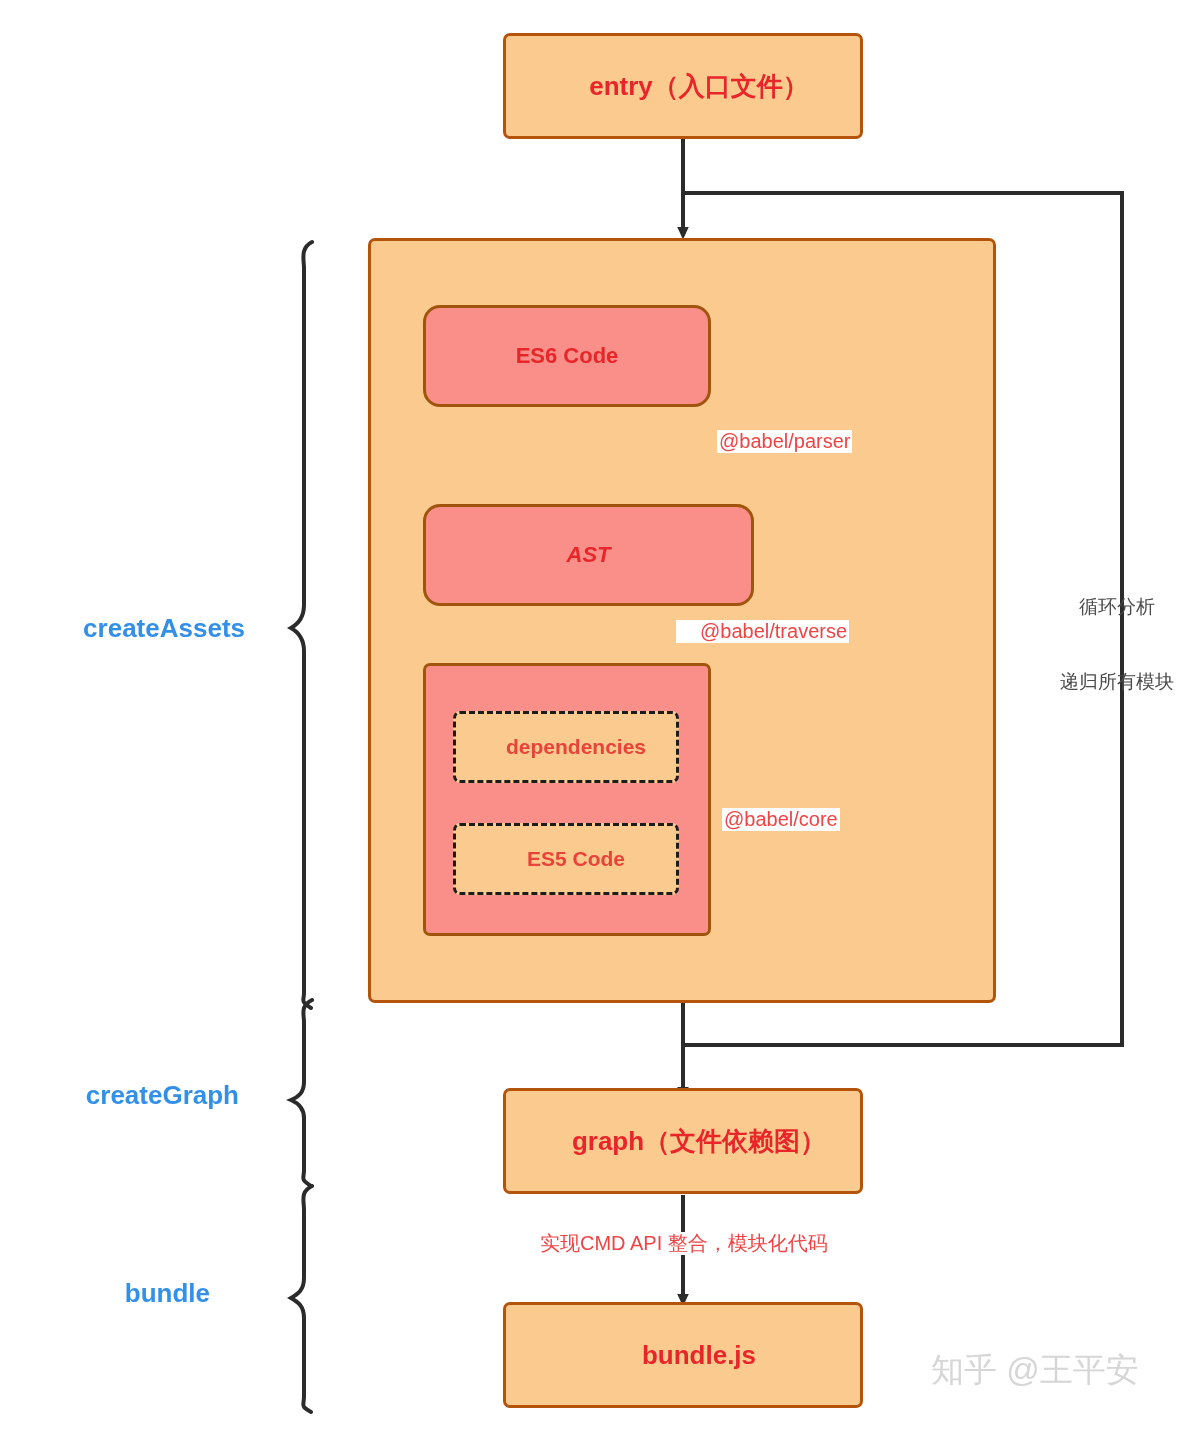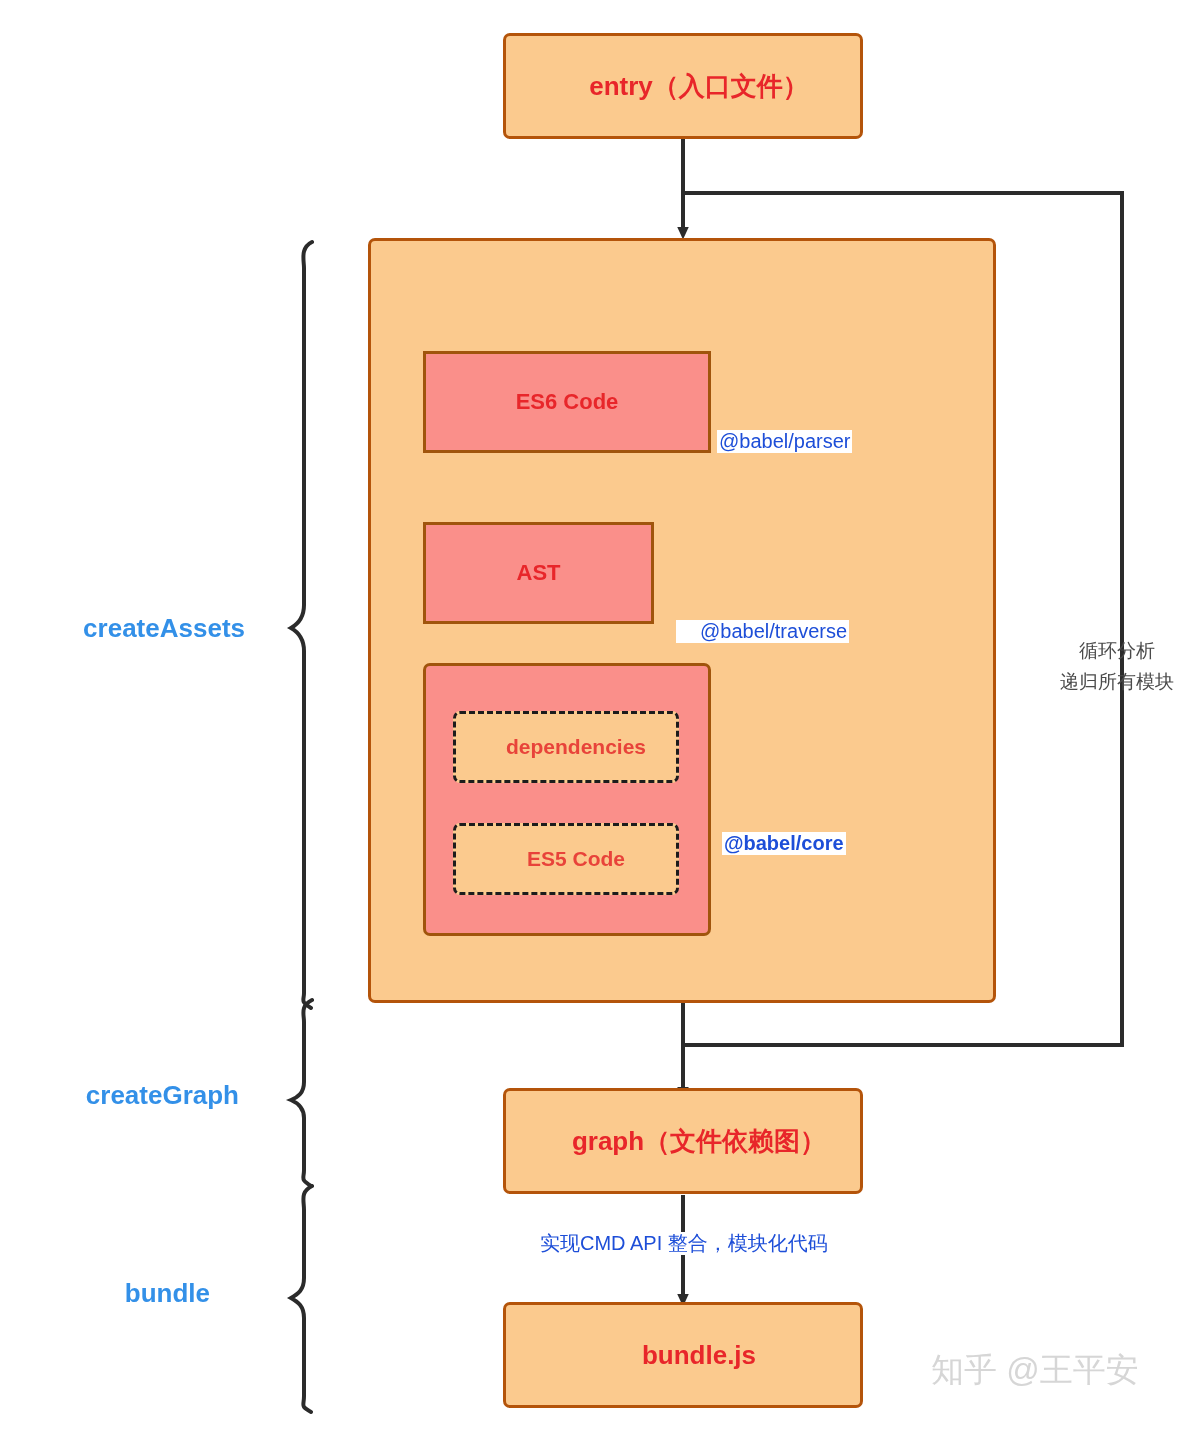--- a/index.html
+++ b/index.html
@@ -28,25 +28,24 @@
     border: 3px solid #b4540a;
     border-radius: 7px;
     color: #e8262a;
     font-weight: bold;
     font-size: 26px;
     padding-left: 32px;
   }
   .box-pink {
     background: #fa8f8a;
     border: 3px solid #a0540c;
-    border-radius: 0;
+    border-radius: 17px;
     color: #e8262a;
     font-weight: bold;
     font-size: 22px;
-    margin-top: 46px;
   }
   .box-pink-plain {
     background: #fa8f8a;
     border: 3px solid #a0540c;
     border-radius: 7px;
   }
   .box-outer {
     background: #fbca8e;
     border: 3px solid #b4540a;
     border-radius: 7px;
@@ -56,21 +55,21 @@
     border: 3px dashed #1c1c1c;
     border-radius: 7px;
     color: #e8433a;
     font-weight: bold;
     font-size: 21px;
     padding-left: 20px;
   }
   .edge-label {
     position: absolute;
     background: #ffffff;
-    color: #1d4ed8;
+    color: #ef4444;
     font-size: 20px;
     white-space: nowrap;
     padding: 0 2px;
     line-height: 1.15;
   }
   .plain-label {
     position: absolute;
     color: #4a4a4a;
     font-size: 19px;
     white-space: nowrap;
@@ -136,21 +135,21 @@
   <div class="box box-outer" style="left:368px; top:238px; width:628px; height:765px;"></div>
 
   <div class="box box-orange" style="left:503px; top:33px; width:360px; height:106px;">
     <span>entry（入口文件）</span>
   </div>
 
   <div class="box box-pink" style="left:423px; top:305px; width:288px; height:102px;">
     <span>ES6 Code</span>
   </div>
 
-  <div class="box box-pink" style="left:423px; top:476px; width:231px; height:102px;">
+  <div class="box box-pink" style="left:423px; top:504px; width:331px; height:102px;font-style:italic;">
     <span>AST</span>
   </div>
 
   <div class="box box-pink-plain" style="left:423px; top:663px; width:288px; height:273px;"></div>
 
   <div class="box box-dashed" style="left:453px; top:711px; width:226px; height:72px;">
     <span>dependencies</span>
   </div>
 
   <div class="box box-dashed" style="left:453px; top:823px; width:226px; height:72px;">
@@ -162,25 +161,25 @@
   </div>
 
   <div class="box box-orange" style="left:503px; top:1088px; width:360px; height:106px;">
     <span>graph（文件依赖图）</span>
   </div>
 
   <div class="edge-label" style="left:717px; top:430px;">@babel/parser</div>
 
   <div class="edge-label" style="left:676px; top:620px;padding-left:24px;">@babel/traverse</div>
 
-  <div class="edge-label" style="left:722px; top:832px;font-weight:bold;">@babel/core</div>
+  <div class="edge-label" style="left:722px; top:808px;">@babel/core</div>
 
   <div class="edge-label" style="left:538px; top:1232px;">实现CMD API 整合，模块化代码</div>
 
-  <div class="plain-label" style="left:1079px; top:595px;margin-top:44px;">循环分析</div>
+  <div class="plain-label" style="left:1079px; top:595px;">循环分析</div>
   <div class="plain-label" style="left:1060px; top:622px;margin-top:48px;">递归所有模块</div>
 
   <div class="brace-label" style="left:0px; top:613px; width:245px;">createAssets</div>
   <div class="brace-label" style="left:0px; top:1080px; width:239px;">createGraph</div>
   <div class="brace-label" style="left:0px; top:1278px; width:210px;">bundle</div>
 
   <div class="watermark" style="left:931px; top:1348px;">知乎 @王平安</div>
 
 </div>
 

